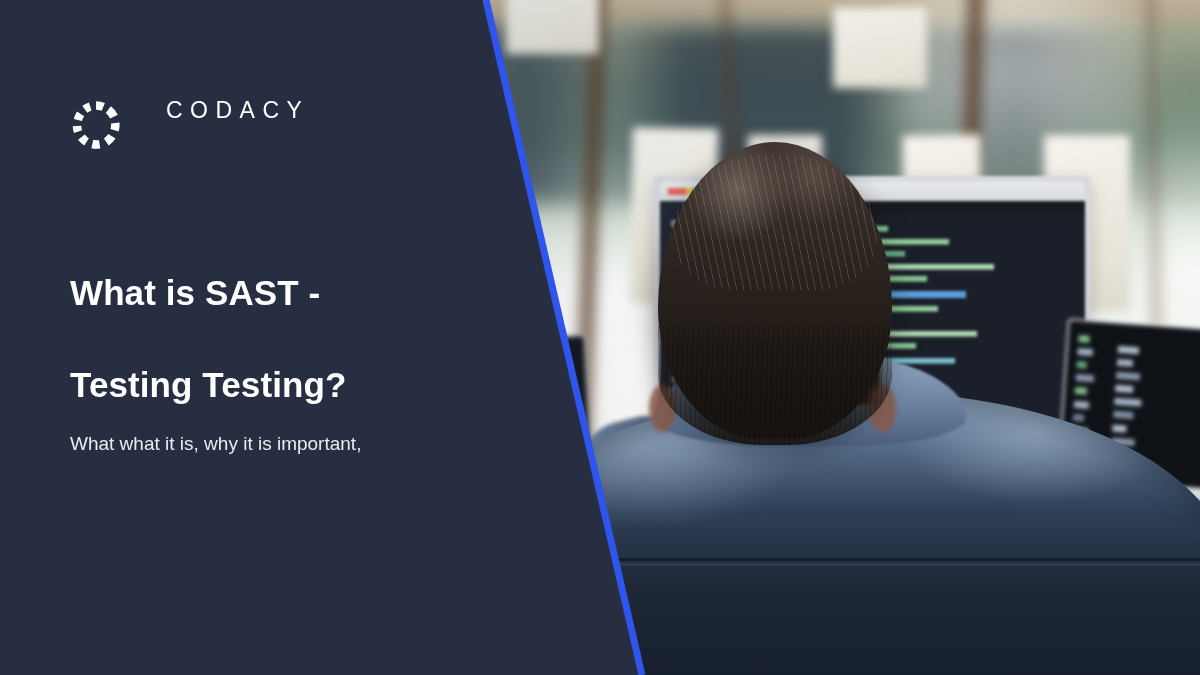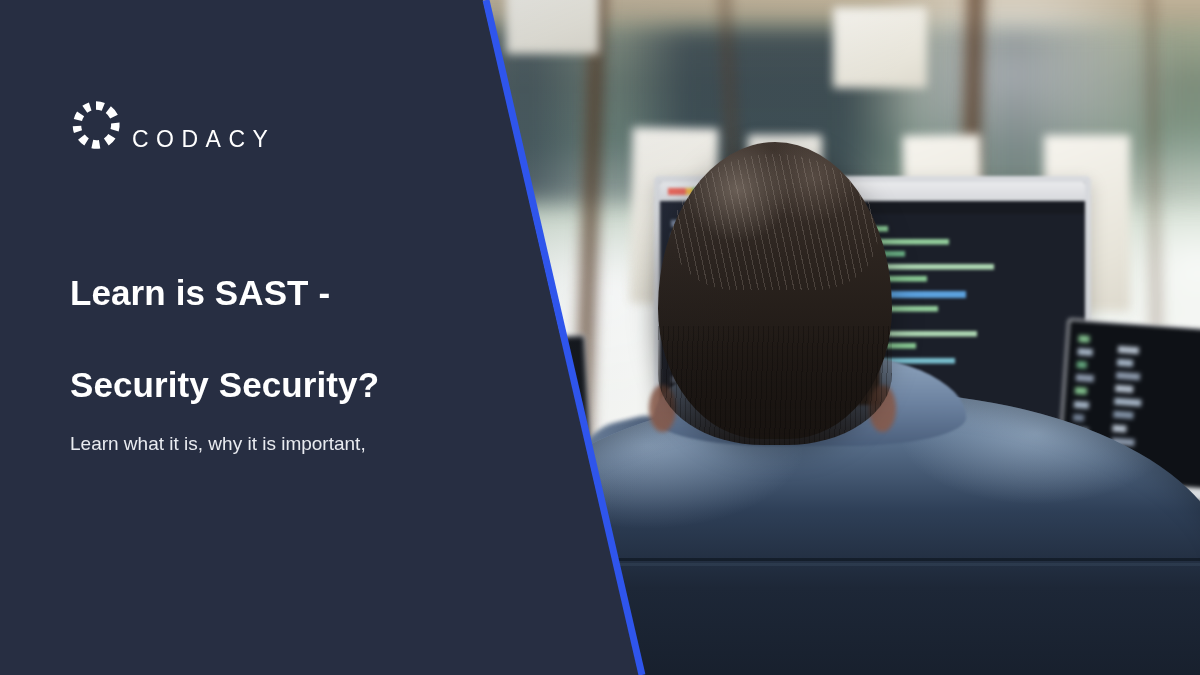--- a/index.html
+++ b/index.html
@@ -452,22 +452,22 @@
     width: 420px;
     height: 100%;
     z-index: 5;
   }
 
   .logo {
     position: absolute;
     top: 99px;
     left: 0;
     display: flex;
-    align-items: flex-end;
-    gap: 10px;
+    align-items: flex-start;
+    gap: 44px;
   }
   .logo-mark { width: 52px; height: 52px; display: block; }
   .logo-word {
     color: #ffffff;
     font-size: 23px;
     font-weight: 500;
     letter-spacing: 7.5px;
     line-height: 1;
   }
 
@@ -601,23 +601,23 @@
           <path d="M16.6 42.9 A19.5 19.5 0 0 1 11.4 38.2"></path>
           <path d="M8.0 32.6 A19.5 19.5 0 0 1 7.0 27.0"></path>
           <path d="M7.9 21.0 A19.5 19.5 0 0 1 10.6 14.9"></path>
           <path d="M14.8 10.2 A19.5 19.5 0 0 1 20.2 7.5"></path>
         </g>
       </svg>
       <span class="logo-word">CODACY</span>
     </div>
 
     <h1 class="headline">
-      <span>Learn is SAST -</span><br>
+      <span>What is SAST -</span><br>
       <br>
-      <span>Security Security?</span>
+      <span>Testing Testing?</span>
     </h1>
 
     <p class="subhead">
-      <span>Learn what it is, why it is important,</span><br>
+      <span>What what it is, why it is important,</span><br>
     </p>
 
   </div>
 </div>
 
 </body></html>

